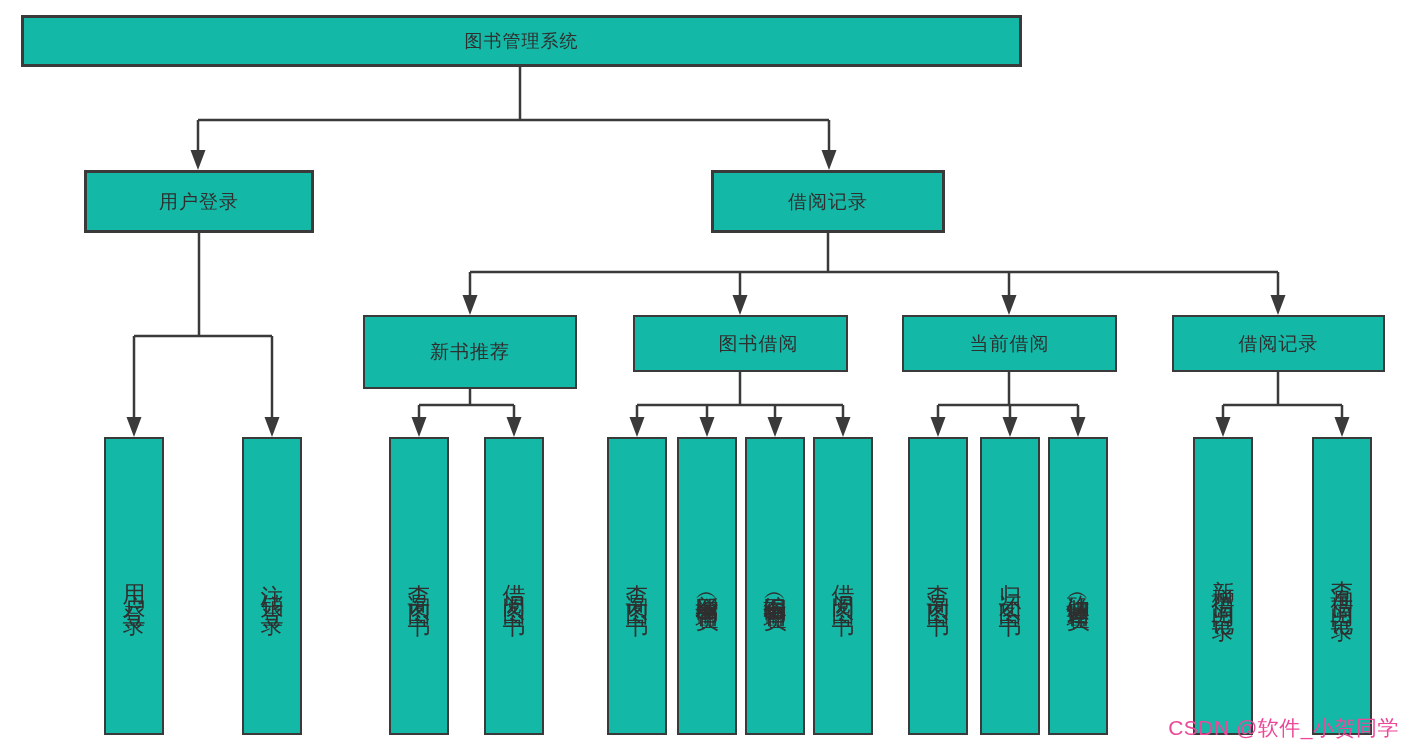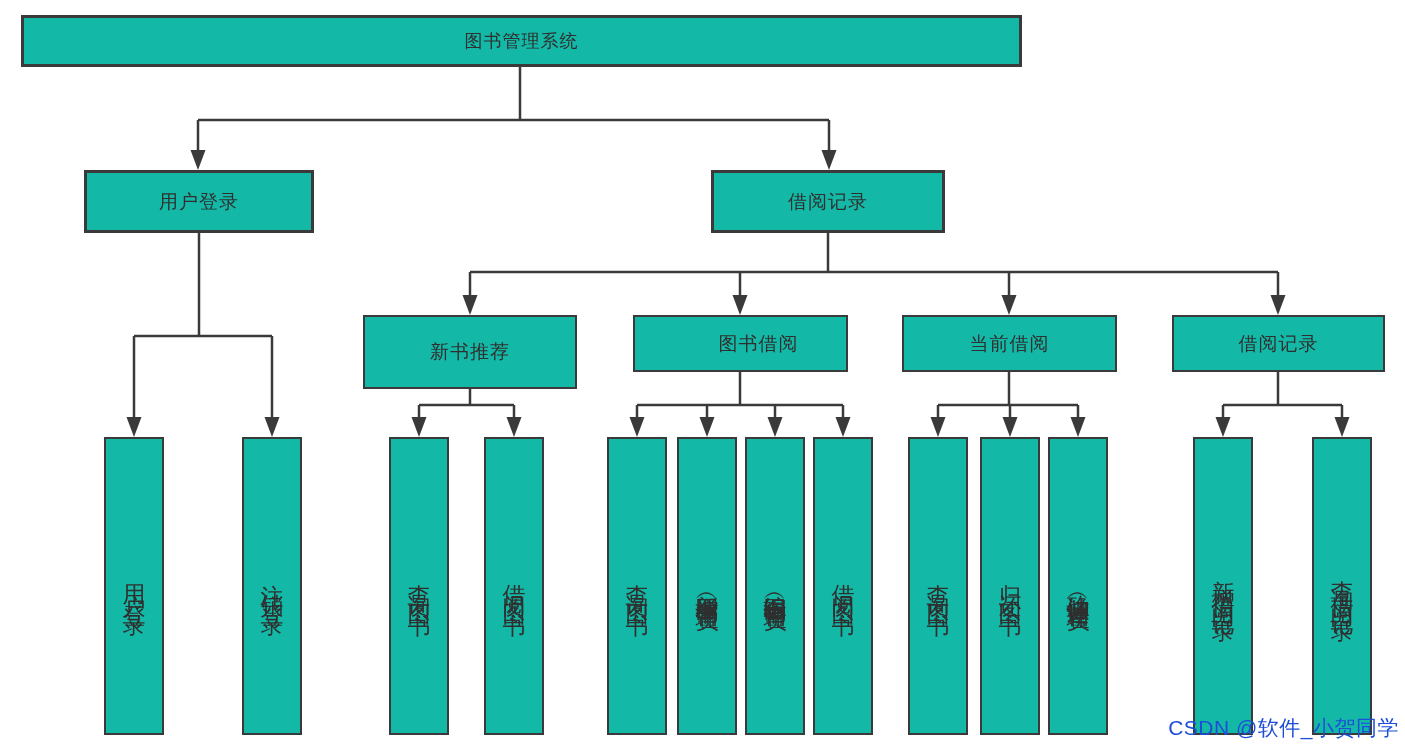--- a/index.html
+++ b/index.html
@@ -52,21 +52,21 @@
     height: 747px;
     z-index: 1;
   }
   #connectors line { stroke: #3a3a3a; stroke-width: 2.5; }
   #connectors polygon { fill: #3a3a3a; }
   #watermark {
     position: absolute;
     right: 6px;
     bottom: 5px;
     font-size: 21px;
-    color: #1d4ed8;
+    color: #ec4899;
     z-index: 3;
     letter-spacing: 0.5px;
     pointer-events: none;
   }
 </style>
 </head>
 <body>
 
 <div id="canvas">
 

